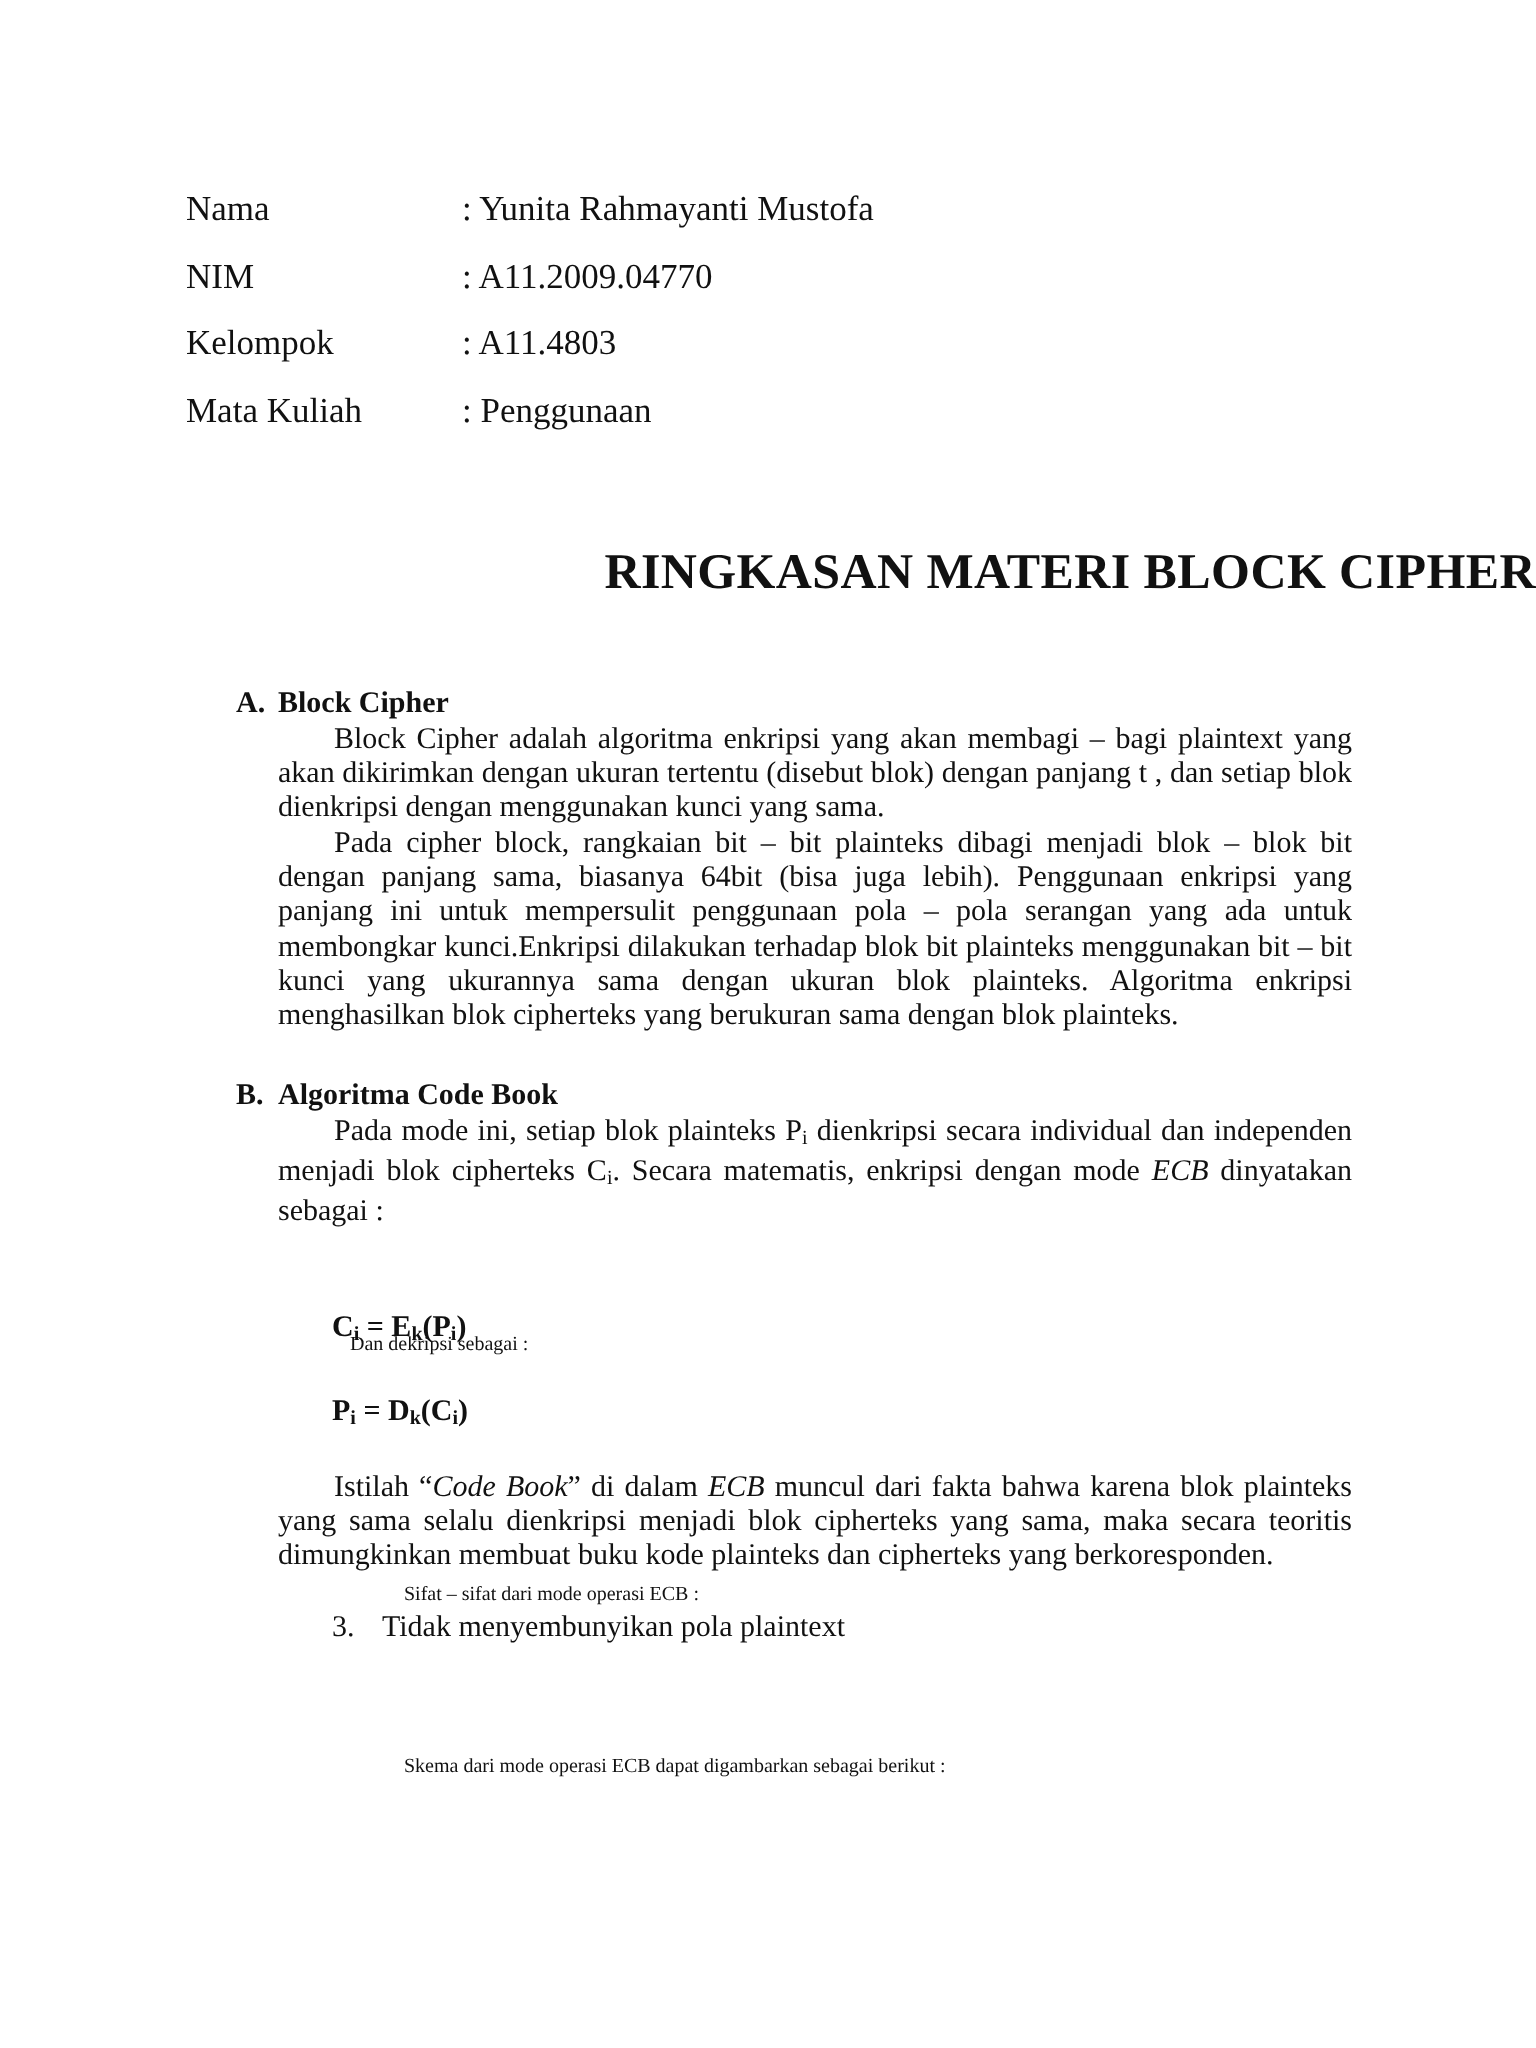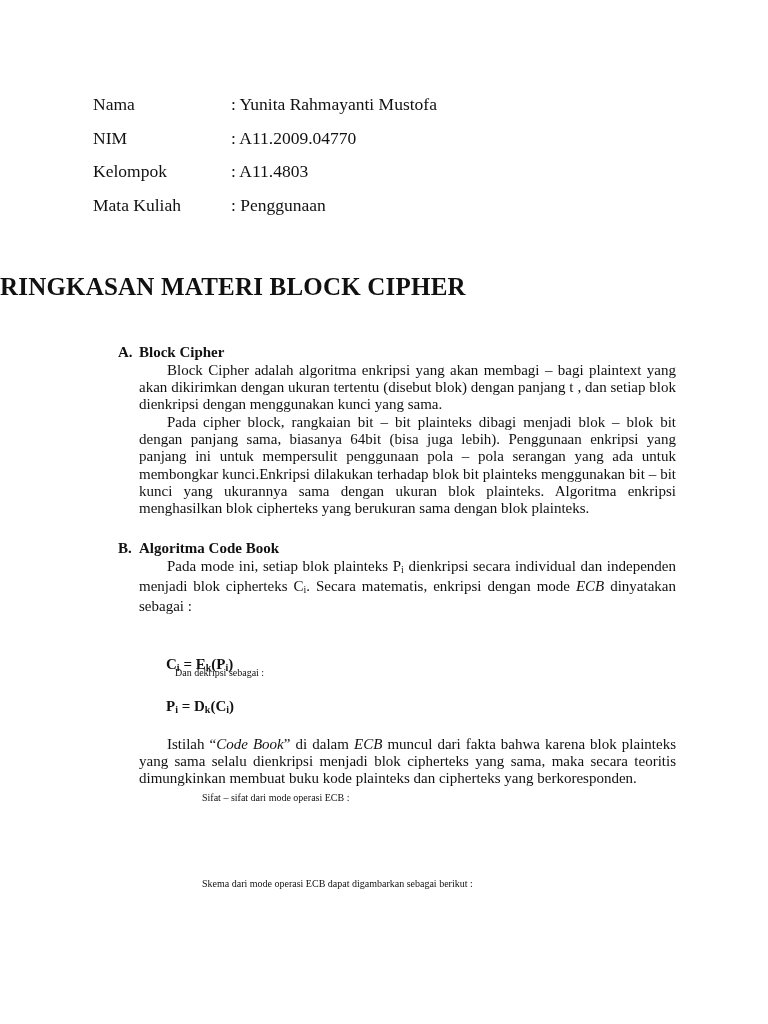--- a/index.html
+++ b/index.html
@@ -2,21 +2,21 @@
 <html><head>
 <meta charset="utf-8">
 <style>
   html, body { margin:0; padding:0; background:#ffffff; }
   body { width:768px; height:1024px; position:relative; overflow:hidden;
          font-family:"Liberation Serif", "DejaVu Serif", serif; color:#111; }
   .abs { position:absolute; }
   .id-label, .id-value { font-weight:normal; font-size:17.5px; line-height:20px; white-space:nowrap; }
   .id-label { left:93px; }
   .id-value { left:231px; }
-  .title { left:0; width:768px; text-align:left; top:272px; font-weight:bold;
+  .title { left:0; width:768px; text-align:right; top:272px; font-weight:bold;
            font-size:25px; letter-spacing:0.2px; line-height:30px; }
   .sec-head { font-weight:bold; font-size:15px; line-height:17px; white-space:nowrap; }
   .sec-letter { left:118px; }
   .sec-text { left:139px; }
   .para { left:139px; width:537px; font-size:15px; line-height:17.2px; text-align:justify; }
   .para p { margin:0; text-indent:28px; }
   .justify-last p { text-align-last:justify; }
   .plain { font-size:10px; line-height:17px; white-space:nowrap;margin-left:36px; }
   .formula { font-weight:bold; font-size:15px; white-space:nowrap; }
   sub { font-size:10px; vertical-align:-2px; }
@@ -64,15 +64,16 @@
 
 <div class="abs formula" style="left:166px; top:698px"><span>P</span><sub>i</sub><span> = D</span><sub>k</sub><span>(C</span><sub>i</sub><span>)</span></div>
 
 <div class="abs para" style="top:736px">
   <p><span>Istilah “</span><i>Code Book</i><span>” di dalam </span><i>ECB</i><span> muncul dari fakta bahwa karena blok plainteks yang sama selalu dienkripsi menjadi blok cipherteks yang sama, maka secara teoritis dimungkinkan membuat buku kode plainteks dan cipherteks yang berkoresponden.</span></p>
 </div>
 
 <div class="abs plain" style="left:166px; top:789px">Sifat – sifat dari mode operasi ECB :</div>
 
 <div class="abs list" style="left:166px; top:806px">
+  <div class="li"><span class="num">3.</span><span>Tidak menyembunyikan pola plaintext</span></div>
 </div>
 
 <div class="abs plain" style="left:166px; top:875px">Skema dari mode operasi ECB dapat digambarkan sebagai berikut :</div>
 
 </body></html>

